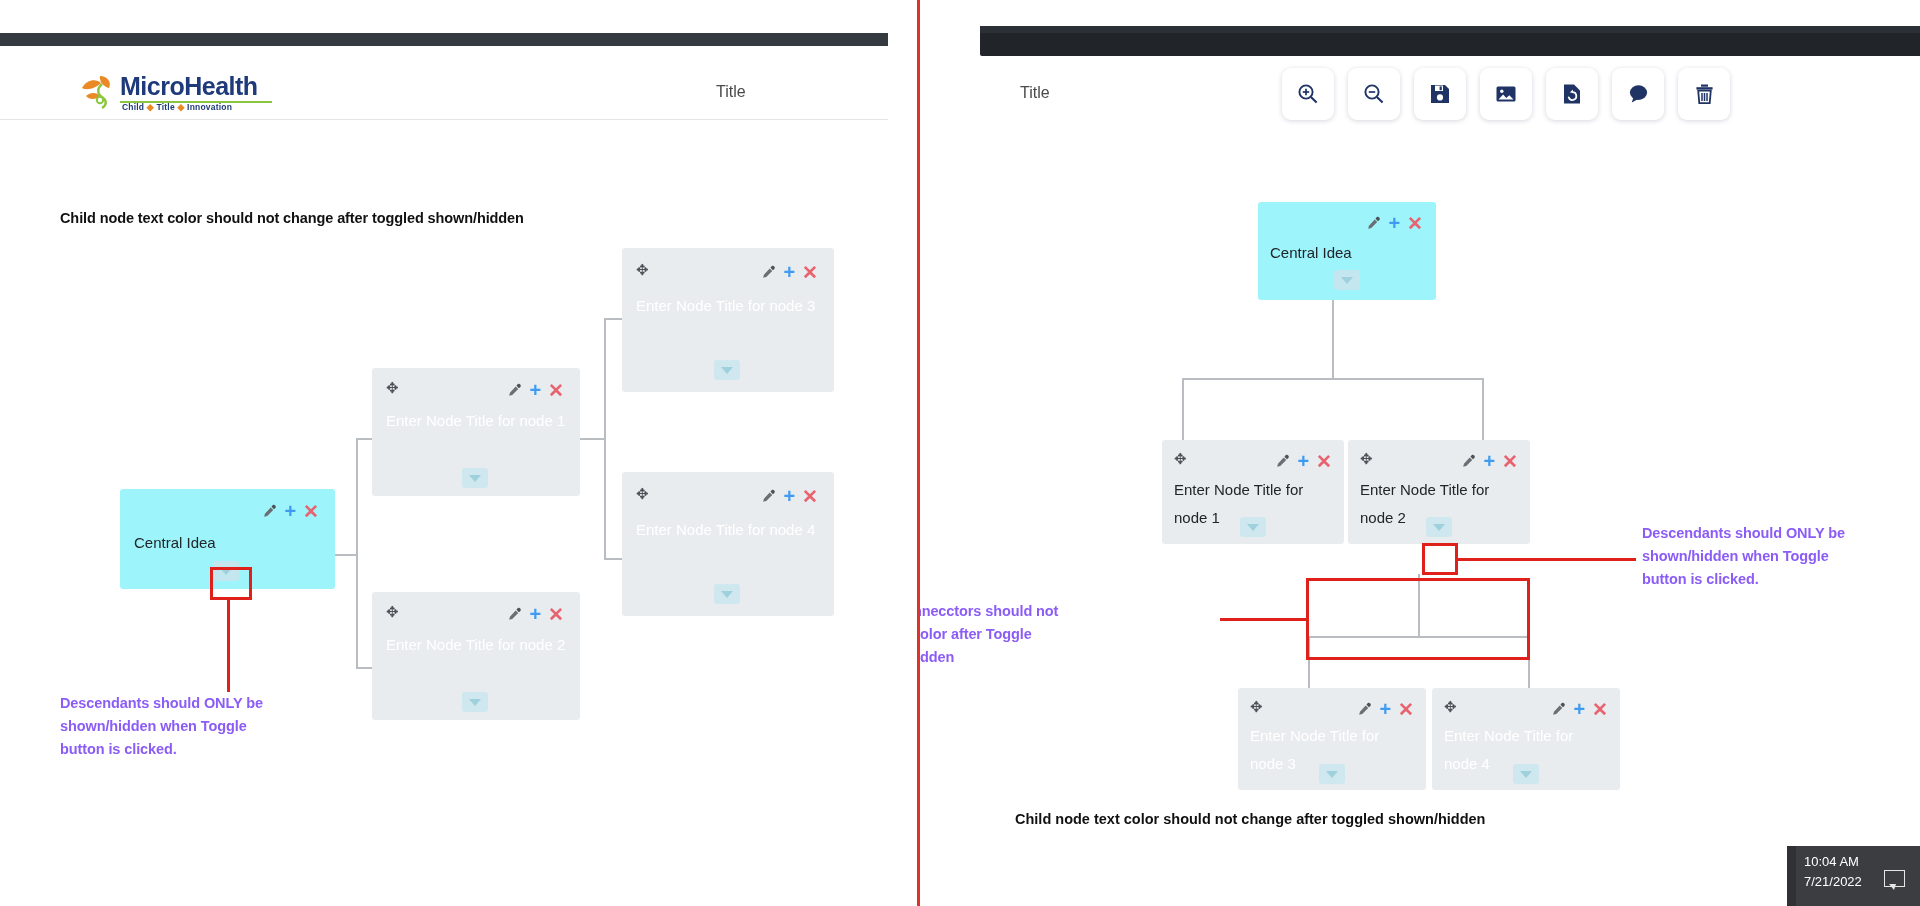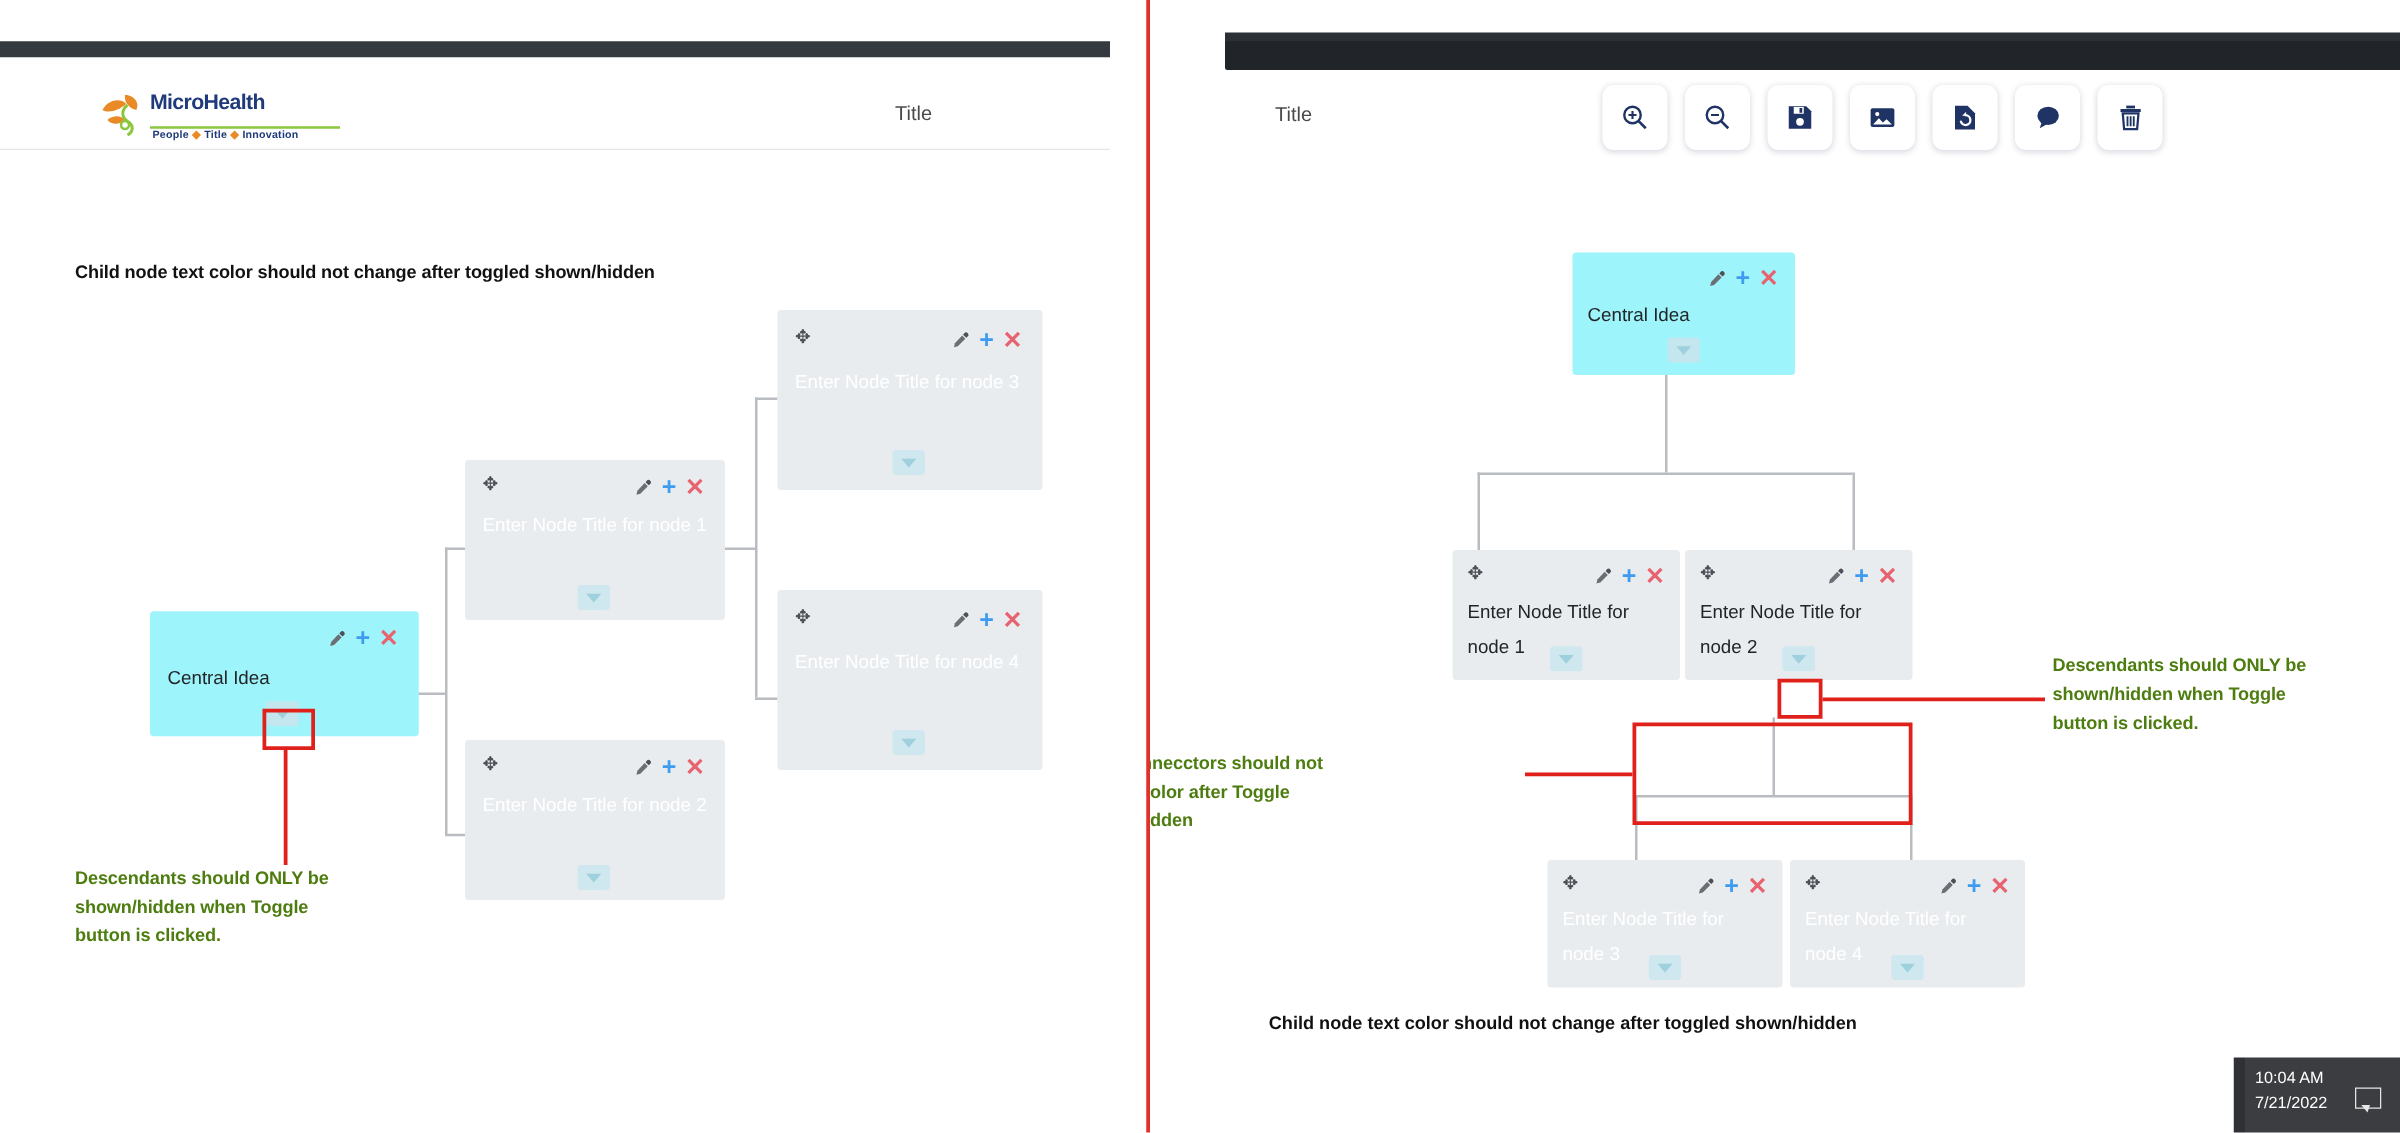--- a/index.html
+++ b/index.html
@@ -17,21 +17,21 @@
     background:#e0322b;
   }
 
   
   .left-pane{position:absolute;left:0;top:0;width:900px;height:906px;background:#fff;overflow:hidden;}
   .left-topbar{position:absolute;left:0;top:33px;width:888px;height:13px;background:#343a40;}
   .left-header{position:absolute;left:0;top:46px;width:888px;height:73px;background:#fff;border-bottom:1px solid #e4e6e9;}
 
   .logo{position:absolute;left:80px;top:72px;width:190px;height:40px;}
   .logo-mark{position:absolute;left:0;top:2px;width:44px;height:36px;}
-  .logo-word{position:absolute;left:40px;top:0px;font-size:17px;font-weight:bold;color:#1f3a7a;letter-spacing:-0.5px;font-family:"Liberation Sans",sans-serif;}
+  .logo-word{position:absolute;left:40px;top:0px;font-size:25px;font-weight:bold;color:#1f3a7a;letter-spacing:-0.5px;font-family:"Liberation Sans",sans-serif;}
   .logo-rule{position:absolute;left:40px;top:29px;width:152px;height:2px;background:#8cc63e;}
   .logo-tag{position:absolute;left:42px;top:30px;font-size:8.5px;font-weight:bold;color:#1f3a7a;letter-spacing:.2px;white-space:nowrap;}
   .logo-tag b{color:#e98a26;font-size:9px;}
 
   .left-title{position:absolute;left:716px;top:83px;font-size:16px;color:#4a4a4a;}
 
   .left-note-top{position:absolute;left:60px;top:210px;font-size:14.5px;font-weight:bold;color:#111;letter-spacing:-.1px;}
 
   
   .node{position:absolute;border-radius:3px;box-sizing:border-box;}
@@ -48,21 +48,21 @@
   .toggle-btn{position:absolute;width:26px;height:20px;background:#c4e6ee;border-radius:3px;display:flex;align-items:center;justify-content:center;}
   .node.child .toggle-btn{background:#cfe7ef;}
   .toggle-btn .caret{width:0;height:0;border-left:6px solid transparent;border-right:6px solid transparent;border-top:7px solid #9fd0dd;}
 
   .connector{position:absolute;background:#b9bcc0;}
   .conn-v{width:1.5px;}
   .conn-h{height:1.5px;}
 
   .hl-box{position:absolute;border:3px solid #e0201b;box-sizing:border-box;}
   .lead-line{position:absolute;background:#e0201b;}
-  .annot{position:absolute;font-size:14.5px;font-weight:bold;color:#4d7c0f;line-height:23px;letter-spacing:-.1px;}
+  .annot{position:absolute;font-size:14.5px;font-weight:bold;color:#8b5cf6;line-height:23px;letter-spacing:-.1px;}
 
   
   .right-pane{position:absolute;left:920px;top:0;width:1000px;height:906px;background:#fff;overflow:hidden;}
   .rp-darkbar{position:absolute;left:60px;top:33px;width:1860px;height:23px;background:#212429;border-radius:2px;}
   .rp-darkbar-2{position:absolute;left:60px;top:26px;width:1860px;height:10px;background:#2b2f36;}
   .rp-header{position:absolute;left:60px;top:56px;width:1860px;height:79px;background:#fff;}
   .rp-title{position:absolute;left:40px;top:28px;font-size:16px;color:#4a4a4a;}
 
   .tb{position:absolute;top:12px;width:52px;height:52px;background:#fff;border-radius:9px;
       box-shadow:0 1px 5px rgba(22,35,77,.18);display:flex;align-items:center;justify-content:center;}
@@ -93,21 +93,21 @@
       <svg class="logo-mark" viewBox="0 0 44 36">
         <path d="M2 14 C6 6 16 4 21 9 C16 14 7 17 2 14 Z" fill="#e98a26"></path>
         <path d="M20 2 C27 2 32 8 29 14 C24 13 19 8 20 2 Z" fill="#e98a26"></path>
         <path d="M6 22 C10 18 17 18 20 22 C16 26 9 26 6 22 Z" fill="#e98a26"></path>
         <path d="M22 10 C17 14 17 20 22 23 C27 26 27 31 22 34" stroke="#8cc63e" stroke-width="2.4" fill="none"></path>
         <circle cx="20" cy="26" r="3.2" stroke="#8cc63e" stroke-width="2" fill="none"></circle>
       </svg>
       <div class="logo-word">MicroHealth</div>
       <div class="logo-rule"></div>
       <div class="logo-tag">
-        <span>People</span>
+        <span>Child</span>
         <b>◆</b>
         <span>Title</span>
         <b>◆</b>
         <span>Innovation</span>
       </div>
     </div>
 
     <div class="left-title">Title</div>
     <div class="left-note-top">Child node text color should not change after toggled shown/hidden</div>
 

